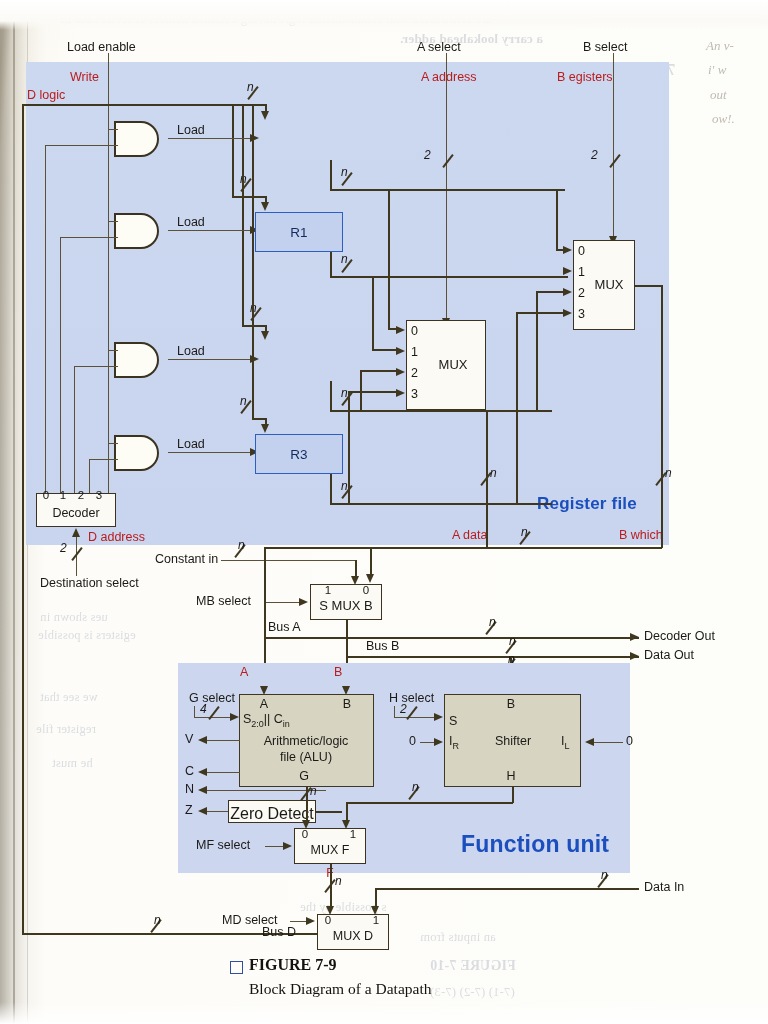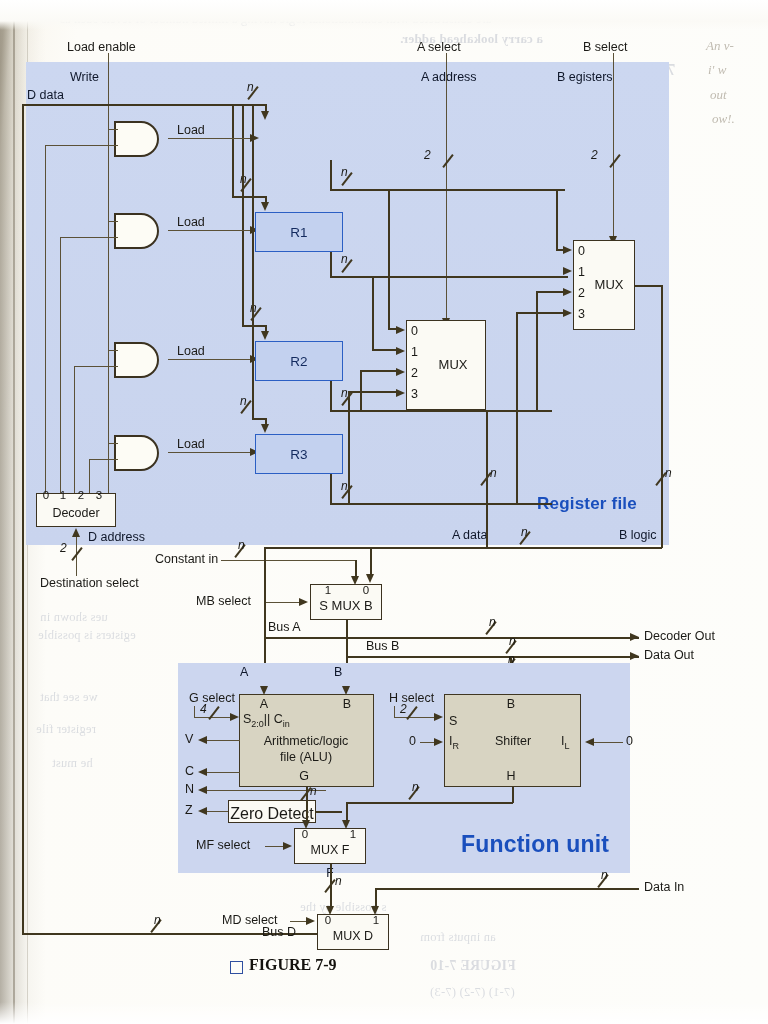--- a/index.html
+++ b/index.html
@@ -35,21 +35,21 @@
   .region{position:absolute;background:#ccd6ef;}
   .region.rf{background:linear-gradient(180deg,#ccd7f0 0%,#c9d4ee 100%);}
   .region-label{position:absolute;color:#1a4fbd;font-weight:700;letter-spacing:.2px;}
 
   
   .reg{position:absolute;background:#c3d1ef;border:1.6px solid #2b5fc4;box-sizing:border-box;
      display:flex;align-items:center;justify-content:center;color:#132a5e;}
   .wbox{position:absolute;background:#fbfaf4;border:1.6px solid #3b3220;box-sizing:border-box;}
   .kbox{position:absolute;background:#d8d4c2;border:1.8px solid #403722;box-sizing:border-box;}
   .lbl{position:absolute;white-space:nowrap;color:#1b1a16;}
-  .lbl.blue{color:#0f172a;}
+  .lbl.blue{color:#b91c1c;}
   .lbl.c{transform:translateX(-50%);}
 
   
   .h{position:absolute;background:#40371f;height:1.5px;}
   .v{position:absolute;background:#40371f;width:1.5px;}
   .h.thin{height:1.1px;background:#5b5137;}
   .v.thin{width:1.1px;background:#5b5137;}
   .h.bold{height:2.3px;}
   .v.bold{width:2.3px;}
 
@@ -125,25 +125,25 @@
 
   <div class="region rf" style="left:26px;top:62px;width:643px;height:483px;"></div>
 
   <div class="region-label" style="left:537px;top:494px;font-size:17px;">Register file</div>
 
   <div class="lbl" style="left:67px;top:40px;font-size:12.5px;">Load enable</div>
   <div class="lbl" style="left:417px;top:40px;font-size:12.5px;">A select</div>
   <div class="lbl" style="left:583px;top:40px;font-size:12.5px;">B select</div>
 
   <div class="lbl blue" style="left:70px;top:70px;font-size:12.5px;">Write</div>
-  <div class="lbl blue" style="left:27px;top:88px;font-size:12.5px;">D data</div>
+  <div class="lbl blue" style="left:27px;top:88px;font-size:12.5px;">D logic</div>
   <div class="lbl blue" style="left:421px;top:70px;font-size:12.5px;">A address</div>
   <div class="lbl blue" style="left:557px;top:70px;font-size:12.5px;">B egisters</div>
   <div class="lbl blue" style="left:452px;top:528px;font-size:12.5px;">A data</div>
-  <div class="lbl blue" style="left:619px;top:528px;font-size:12.5px;">B logic</div>
+  <div class="lbl blue" style="left:619px;top:528px;font-size:12.5px;">B which</div>
   <div class="lbl blue" style="left:88px;top:530px;font-size:12.5px;">D address</div>
   <div class="lbl" style="left:40px;top:576px;font-size:12.5px;">Destination select</div>
 
   <div class="v thin" style="left:108px;top:53px;height:448px;"></div>
 
   <div class="v thin" style="left:446px;top:53px;height:268px;"></div>
   <div class="ar ar-d" style="left:442px;top:318px;"></div>
   <div class="slash" style="left:440px;top:160px;"></div>
   <div class="nlab" style="left:424px;top:148px;font-size:12px;">2</div>
 
@@ -230,21 +230,20 @@
 
   <div class="h thin" style="left:168px;top:359px;width:86px;"></div>
   <div class="ar ar-r" style="left:250px;top:355px;"></div>
   <div class="lbl" style="left:177px;top:344px;font-size:12.5px;">Load</div>
 
   <div class="h thin" style="left:168px;top:452px;width:86px;"></div>
   <div class="ar ar-r" style="left:250px;top:448px;"></div>
   <div class="lbl" style="left:177px;top:437px;font-size:12.5px;">Load</div>
 
   <div class="reg" style="left:255px;top:212px;width:88px;height:40px;font-size:13.5px;">R1</div>
-  <div class="reg" style="left:255px;top:341px;width:88px;height:40px;font-size:13.5px;">R2</div>
   <div class="reg" style="left:255px;top:434px;width:88px;height:40px;font-size:13.5px;">R3</div>
 
   <div class="wbox" style="left:36px;top:493px;width:80px;height:34px;"></div>
   <div class="lbl c" style="left:76px;top:506px;font-size:12.5px;">Decoder</div>
   <div class="lbl c" style="left:46px;top:489px;font-size:11.5px;">0</div>
   <div class="lbl c" style="left:63px;top:489px;font-size:11.5px;">1</div>
   <div class="lbl c" style="left:81px;top:489px;font-size:11.5px;">2</div>
   <div class="lbl c" style="left:99px;top:489px;font-size:11.5px;">3</div>
 
   <div class="v thin" style="left:76px;top:534px;height:42px;"></div>
@@ -476,14 +475,15 @@
   <div class="h thin" style="left:290px;top:921px;width:18px;"></div>
   <div class="ar ar-r" style="left:306px;top:917px;"></div>
 
   <div class="lbl" style="left:262px;top:925px;font-size:12.5px;">Bus D</div>
   <div class="v bold" style="left:336px;top:950px;height:-0px;"></div>
   <div class="slash" style="left:148px;top:925px;"></div>
   <div class="nlab" style="left:154px;top:913px;font-size:12px;">n</div>
 
   <div class="figbox" style="left:230px;top:961px;"></div>
   <div class="figtitle" style="left:249px;top:956px;font-size:16px;">FIGURE 7-9</div>
+  <div class="figcap" style="left:249px;top:980px;font-size:15.5px;">Block Diagram of a Datapath</div>
 
 </div>
 
 </body></html>

